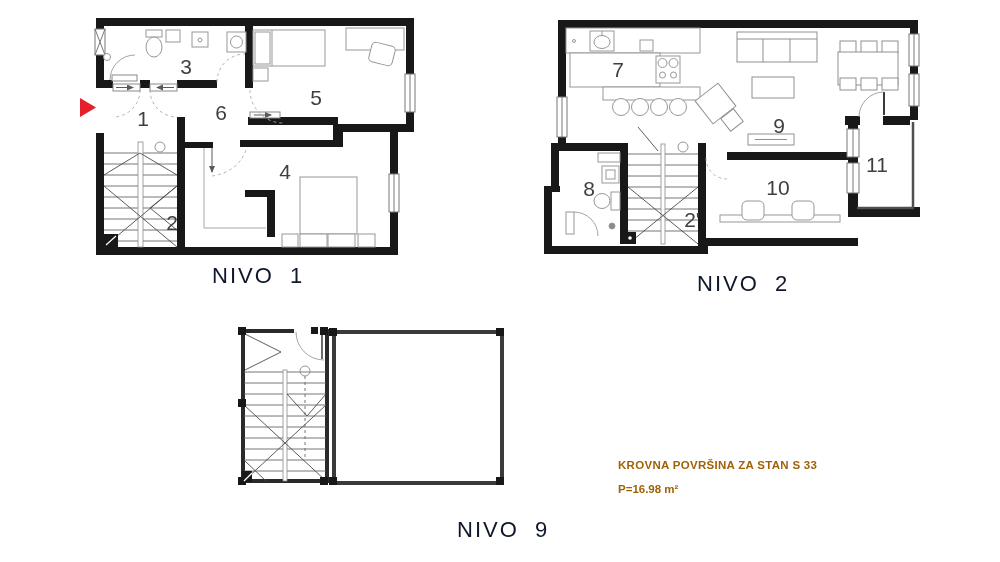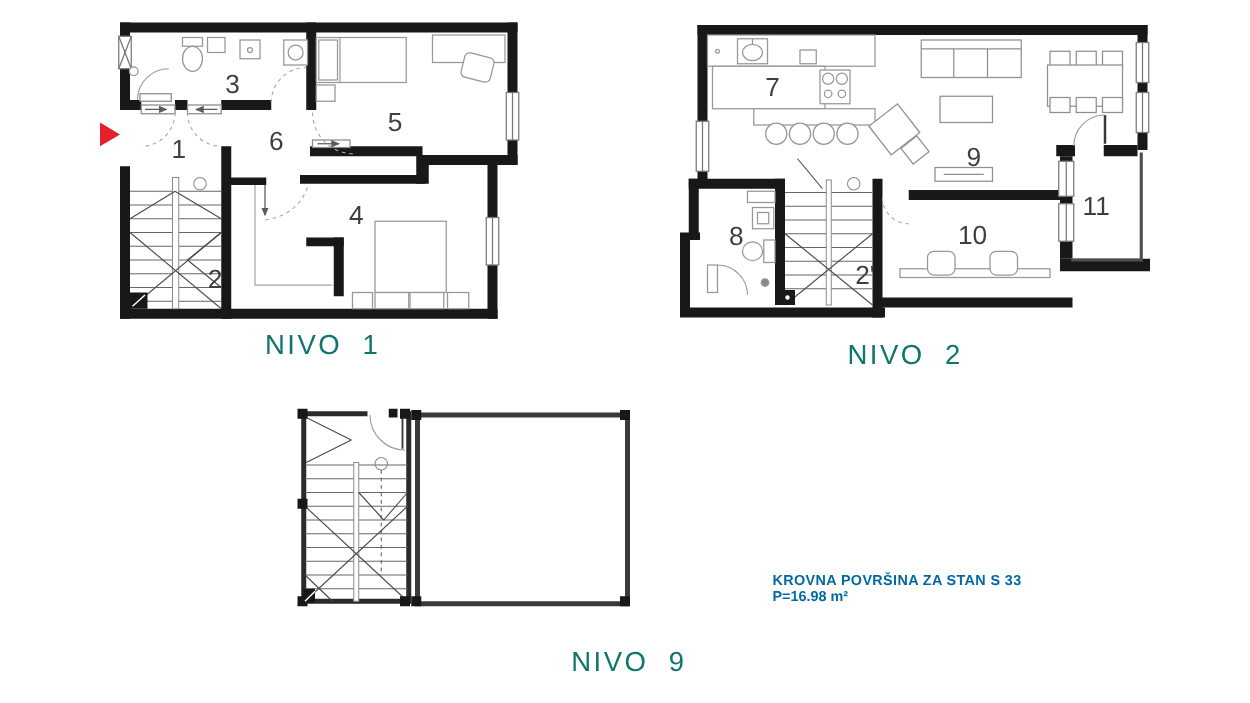--- a/index.html
+++ b/index.html
@@ -1,25 +1,25 @@
 <!DOCTYPE html>
 <html><head>
 <meta charset="utf-8">
 <style>
   html,body{margin:0;padding:0;background:#ffffff;}
   #sheet{position:relative;width:1000px;height:562px;background:#ffffff;overflow:hidden;
          font-family:"Liberation Sans",sans-serif;}
   svg text{font-family:"Liberation Sans",sans-serif;}
-  .lvl{position:absolute;font-weight:300;font-size:22px;letter-spacing:2px;color:#0f766e;white-space:pre;}
+  .lvl{position:absolute;font-weight:300;font-size:22px;letter-spacing:2px;color:#0f172a;white-space:pre;}
   #lvl1{left:212px;top:263px;}
-  #lvl2{left:678px;top:271px;}
+  #lvl2{left:697px;top:271px;}
   #lvl3{left:457px;top:517px;}
-  #note{position:absolute;left:618px;top:459px;color:#0369a1;}
+  #note{position:absolute;left:618px;top:459px;color:#a16207;}
   #note .t{font-weight:bold;font-size:11.5px;letter-spacing:0.3px;}
-  #note .a{font-weight:bold;font-size:11.5px;margin-top:1px;}
+  #note .a{font-weight:bold;font-size:11.5px;margin-top:12px;}
 </style>
 </head>
 <body>
 
 <div id="sheet">
 
 <svg width="1000" height="562" viewBox="0 0 1000 562">
   <defs>
     <marker id="ah" markerWidth="9" markerHeight="8" refX="6" refY="3" orient="auto">
       <path d="M0,0 L7,3 L0,6 Z" fill="#5a5a5a"></path>

